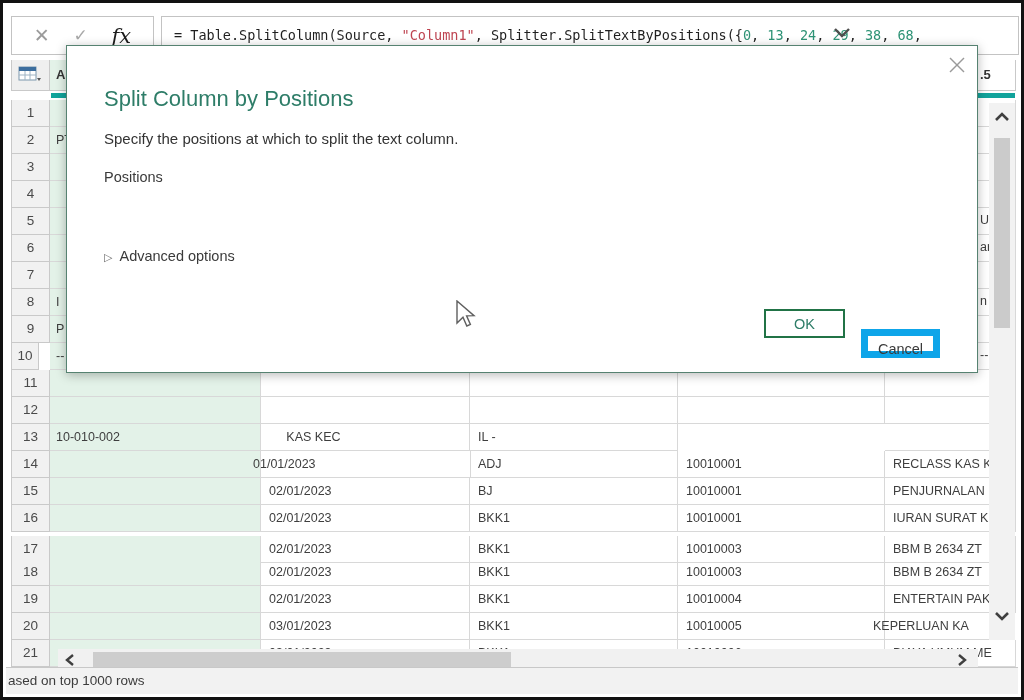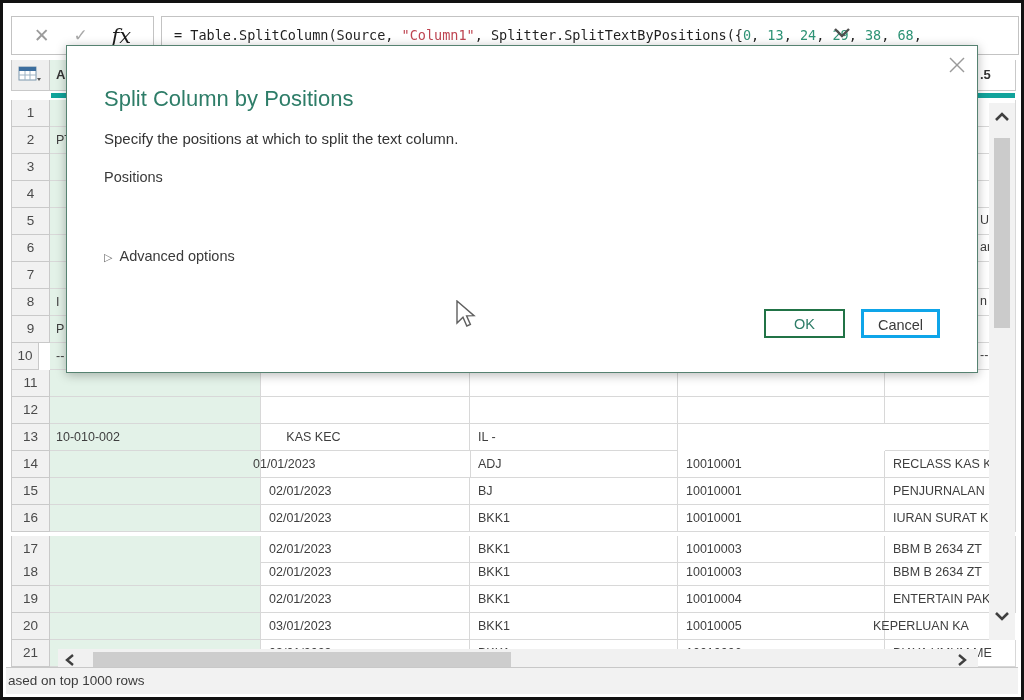--- a/index.html
+++ b/index.html
@@ -47,21 +47,21 @@
   .dlg-close { position:absolute; left:881px; top:10px; width:18px; height:18px; cursor:default; }
   .dlg-title { position:absolute; left:37px; top:40px; font-size:22px; font-weight:normal; }
   .dlg-sub { position:absolute; left:37px; top:84px; font-size:15px; color:#333; }
   .dlg-label { position:absolute; left:37px; top:123px; font-size:14.5px; color:#3a3a3a; }
   .dlg-input { position:absolute; left:37px; top:145px; width:303px; height:26px; border:1px solid #767676; font-size:15px;
                color:#333; padding-left:7px; font-family:"Liberation Sans", sans-serif; background:#fff; }
   .dlg-adv { position:absolute; left:37px; top:202px; font-size:14.5px; color:#3a3a3a; cursor:default; }
   .dlg-adv .tri { font-size:11px; color:#666; margin-right:7px; }
   .btn { position:absolute; top:263px; height:29px; font-size:14.5px; text-align:center; line-height:26px; background:#fff; }
   .btn-ok { left:697px; width:81px; border:2px solid #217346; color:#2e7d68; }
-  .btn-cancel { left:794px; width:79px; border:3px solid #0ea5e9; color:#3a3a3a; }
+  .btn-cancel { left:794px; width:79px; border:7px solid #0ea5e9; color:#3a3a3a;margin-top:20px; }
 
   .cursor { position:absolute; left:452px; top:297px; z-index:100; }
 </style>
 </head>
 <body>
 
 <div class="window">
 
   <div class="fx-box">
     <span class="fx-x">✕</span>

